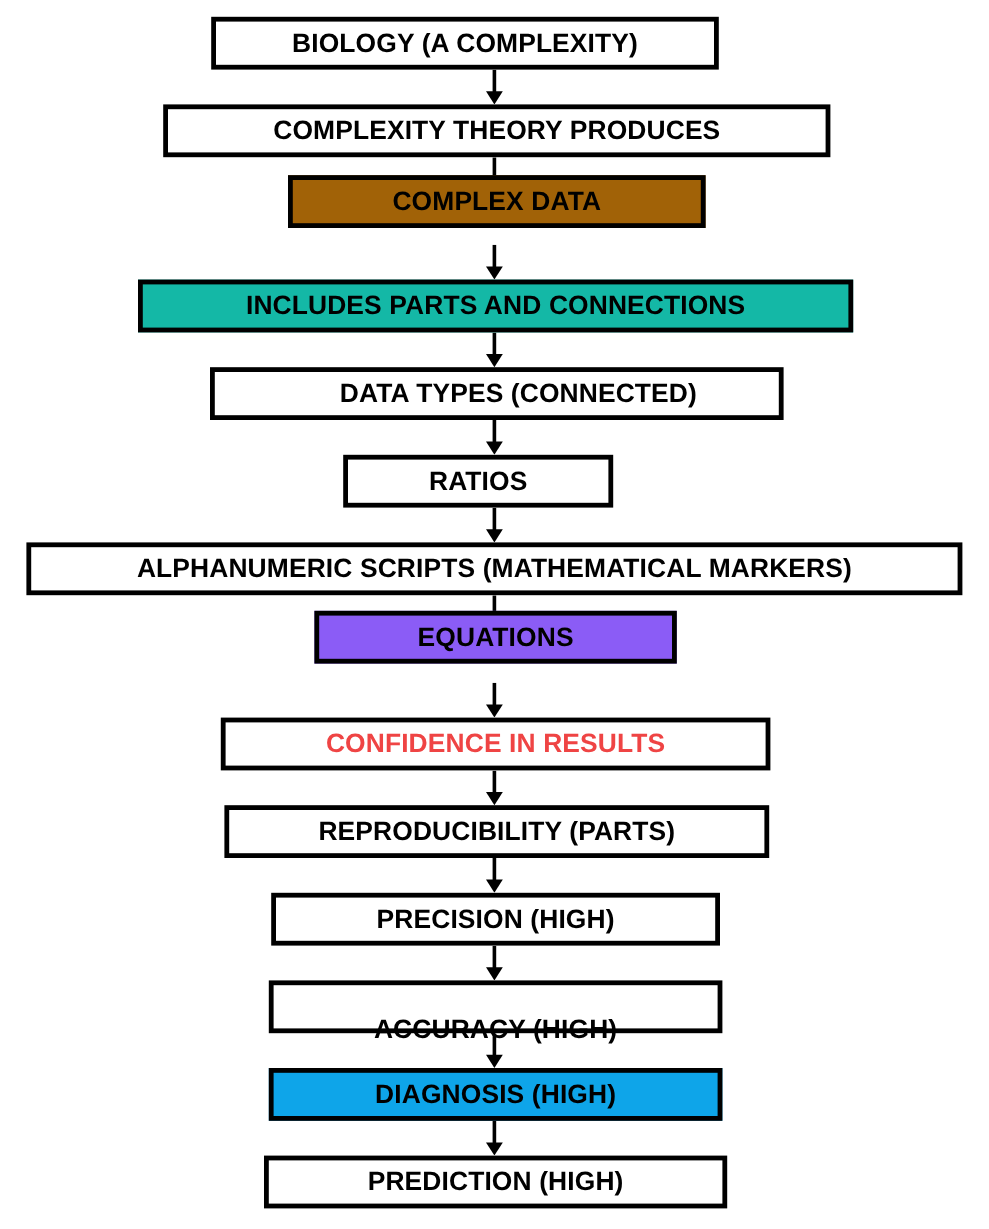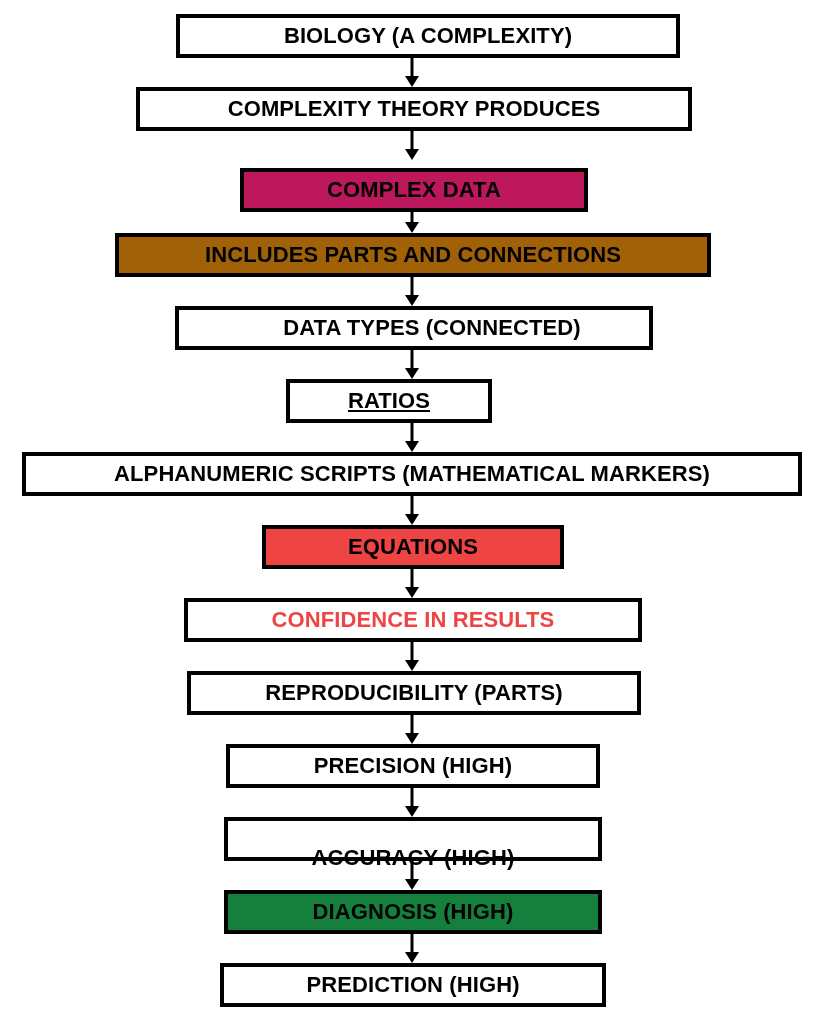--- a/index.html
+++ b/index.html
@@ -121,55 +121,55 @@
         <line x1="15" y1="0" x2="15" y2="21" stroke="#000000" stroke-width="3"></line>
         <polygon points="8,18 22,18 15,29" fill="#000000"></polygon>
       </svg>
     </div>
     <div class="flow-connector" style="left: 412px; top: 934px; height: 29px;">
       <svg width="30" height="29" viewBox="0 0 30 29">
         <line x1="15" y1="0" x2="15" y2="21" stroke="#000000" stroke-width="3"></line>
         <polygon points="8,18 22,18 15,29" fill="#000000"></polygon>
       </svg>
     </div>
-    <div class="flow-node" style="left: 176px; top: 14px; width: 504px; border-color: rgb(0, 0, 0); background: rgb(255, 255, 255);">
+    <div class="flow-node" style="left: 176px; top: 14px; width: 423px; border-color: rgb(0, 0, 0); background: rgb(255, 255, 255);">
       <span class="flow-node-label" style="color: rgb(0, 0, 0);">BIOLOGY (A COMPLEXITY)</span>
     </div>
     <div class="flow-node" style="left: 136px; top: 87px; width: 556px; border-color: rgb(0, 0, 0); background: rgb(255, 255, 255);">
       <span class="flow-node-label" style="color: rgb(0, 0, 0);">COMPLEXITY THEORY PRODUCES</span>
     </div>
-    <div class="flow-node" style="left: 240px; top: 168px; width: 348px; border-color: rgb(0, 0, 0); background: #be185d;">
+    <div class="flow-node" style="left: 240px; top: 146px; width: 348px; border-color: rgb(0, 0, 0); background: #a16207;">
       <span class="flow-node-label" style="color: rgb(0, 0, 0);">COMPLEX DATA</span>
     </div>
-    <div class="flow-node" style="left: 115px; top: 233px; width: 596px; border-color: rgb(0, 0, 0); background: #a16207;">
+    <div class="flow-node" style="left: 115px; top: 233px; width: 596px; border-color: rgb(0, 0, 0); background: #14b8a6;">
       <span class="flow-node-label" style="color: rgb(0, 0, 0);">INCLUDES PARTS AND CONNECTIONS</span>
     </div>
     <div class="flow-node" style="left: 175px; top: 306px; width: 478px; border-color: rgb(0, 0, 0); background: rgb(255, 255, 255); padding-left: 36px;">
       <span class="flow-node-label" style="color: rgb(0, 0, 0);">DATA TYPES (CONNECTED)</span>
     </div>
-    <div class="flow-node" style="left: 286px; top: 379px; width: 206px; border-color: rgb(0, 0, 0); background: rgb(255, 255, 255); text-decoration: underline;">
+    <div class="flow-node" style="left: 286px; top: 379px; width: 225px; border-color: rgb(0, 0, 0); background: rgb(255, 255, 255);">
       <span class="flow-node-label" style="color: rgb(0, 0, 0);">RATIOS</span>
     </div>
     <div class="flow-node" style="left: 22px; top: 452px; width: 780px; border-color: rgb(0, 0, 0); background: rgb(255, 255, 255);">
       <span class="flow-node-label" style="color: rgb(0, 0, 0);">ALPHANUMERIC SCRIPTS (MATHEMATICAL MARKERS)</span>
     </div>
-    <div class="flow-node" style="left: 262px; top: 525px; width: 302px; border-color: rgb(0, 0, 0); background: #ef4444; justify-content: center;">
+    <div class="flow-node" style="left: 262px; top: 509px; width: 302px; border-color: rgb(0, 0, 0); background: #8b5cf6; justify-content: center;">
       <span class="flow-node-label" style="color: rgb(0, 0, 0);">EQUATIONS</span>
     </div>
     <div class="flow-node" style="left: 184px; top: 598px; width: 458px; border-color: rgb(0, 0, 0); background: rgb(255, 255, 255);">
       <span class="flow-node-label" style="color: #ef4444;">CONFIDENCE IN RESULTS</span>
     </div>
     <div class="flow-node" style="left: 187px; top: 671px; width: 454px; border-color: rgb(0, 0, 0); background: rgb(255, 255, 255);">
       <span class="flow-node-label" style="color: rgb(0, 0, 0);">REPRODUCIBILITY (PARTS)</span>
     </div>
     <div class="flow-node" style="left: 226px; top: 744px; width: 374px; border-color: rgb(0, 0, 0); background: rgb(255, 255, 255);">
       <span class="flow-node-label" style="color: rgb(0, 0, 0);">PRECISION (HIGH)</span>
     </div>
     <div class="flow-node" style="left: 224px; top: 817px; width: 378px; border-color: rgb(0, 0, 0); background: rgb(255, 255, 255);">
       <span class="flow-node-label" style="color: rgb(0, 0, 0); margin-top: 37px;">ACCURACY (HIGH)</span>
     </div>
-    <div class="flow-node" style="left: 224px; top: 890px; width: 378px; border-color: rgb(0, 0, 0); background: #15803d;">
+    <div class="flow-node" style="left: 224px; top: 890px; width: 378px; border-color: rgb(0, 0, 0); background: #0ea5e9;">
       <span class="flow-node-label" style="color: rgb(0, 0, 0);">DIAGNOSIS (HIGH)</span>
     </div>
     <div class="flow-node" style="left: 220px; top: 963px; width: 386px; border-color: rgb(0, 0, 0); background: rgb(255, 255, 255); justify-content: center;">
       <span class="flow-node-label" style="color: rgb(0, 0, 0);">PREDICTION (HIGH)</span>
     </div>
   </div>
 
 </body></html>

